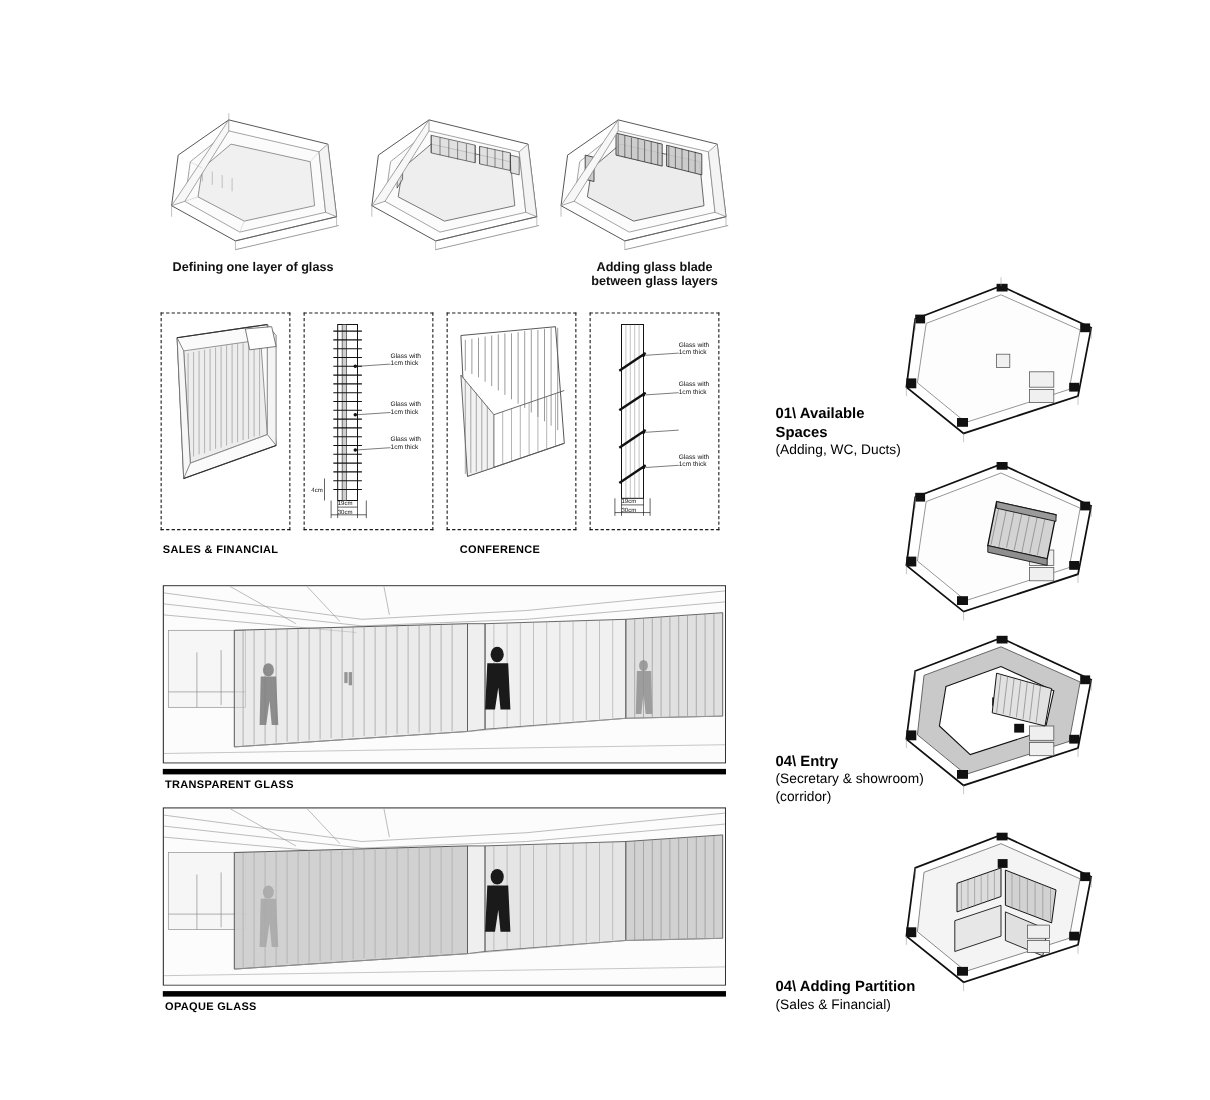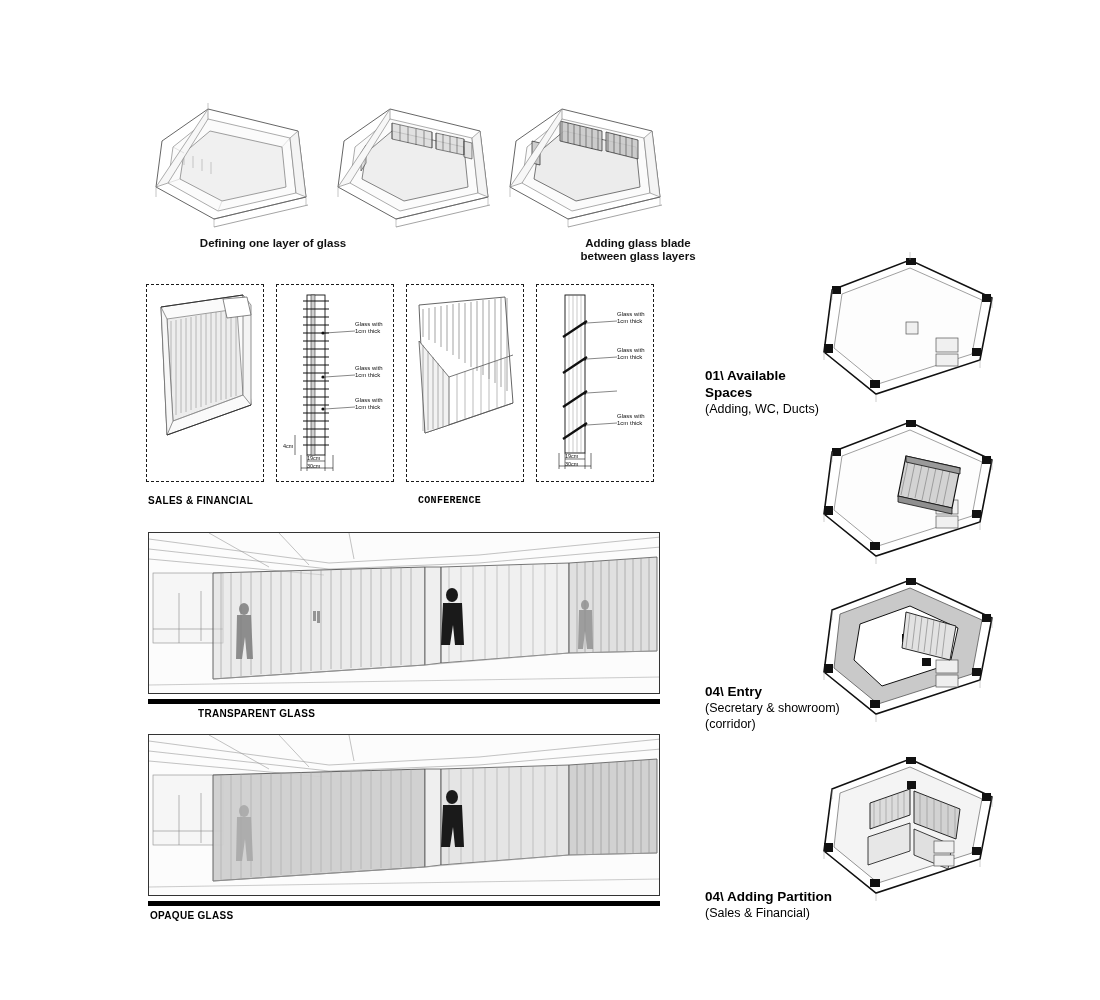--- a/index.html
+++ b/index.html
@@ -23,21 +23,20 @@
   }
   .abs { position: absolute; }
 
   
   .cap-small {
     font-size: 11.5px;
     font-weight: bold;
     line-height: 13px;
     text-align: center;
     color: #111;
-    margin-left: 43px;
   }
   .cap-bold {
     font-size: 10px;
     font-weight: bold;
     letter-spacing: 0.3px;
     color: #000;
   }
   .step-title {
     font-size: 13.5px;
     font-weight: bold;
@@ -341,21 +340,21 @@
     </div>
     <div class="abs tiny-label" style="left:80px; top:128px;">
       <div>Glass with</div>
       <div>1cm thick</div>
     </div>
     <div class="abs dim-label" style="left:28px; top:168px;">19cm</div>
     <div class="abs dim-label" style="left:28px; top:176px;">30cm</div>
   </div>
 
   <div class="abs cap-bold" style="left:148px; top:495px;">SALES &amp; FINANCIAL</div>
-  <div class="abs cap-bold" style="left:418px; top:495px;font-family:Liberation Mono, monospace;">CONFERENCE</div>
+  <div class="abs cap-bold" style="left:418px; top:495px;">CONFERENCE</div>
 
   <div class="abs persp" style="left:148px; top:532px; width:512px; height:162px;">
     <svg width="512" height="162" viewBox="0 0 512 162">
       <rect x="0" y="0" width="512" height="162" fill="#fcfcfc"></rect>
 
       <g stroke="#9a9a9a" stroke-width="0.6" fill="none">
         <path d="M0,6 L180,30 L330,22 L512,4"></path>
         <path d="M0,16 L180,36 L330,30 L512,14"></path>
         <path d="M0,26 L175,42"></path>
         <path d="M60,0 L120,34 M130,0 L160,32 M200,0 L205,26"></path>
@@ -438,21 +437,21 @@
         <path d="M294,70 L313,70 L315,112 L306,112 L304,92 L301,112 L292,112 Z"></path>
       </g>
 
       <g stroke="#aaa" stroke-width="0.6" fill="none">
         <path d="M0,152 L512,144"></path>
         <path d="M64,146 L276,132 L420,120 L508,118"></path>
       </g>
     </svg>
   </div>
   <div class="abs rule" style="left:148px; top:699px; width:512px;"></div>
-  <div class="abs cap-bold" style="left:150px; top:708px;margin-left:48px;">TRANSPARENT GLASS</div>
+  <div class="abs cap-bold" style="left:150px; top:708px;">TRANSPARENT GLASS</div>
 
   <div class="abs persp" style="left:148px; top:734px; width:512px; height:162px;">
     <svg width="512" height="162" viewBox="0 0 512 162">
       <rect x="0" y="0" width="512" height="162" fill="#fcfcfc"></rect>
       <g stroke="#9a9a9a" stroke-width="0.6" fill="none">
         <path d="M0,6 L180,30 L330,22 L512,4"></path>
         <path d="M0,16 L180,36 L330,30 L512,14"></path>
         <path d="M0,26 L175,42"></path>
         <path d="M60,0 L120,34 M130,0 L160,32 M200,0 L205,26"></path>
       </g>

